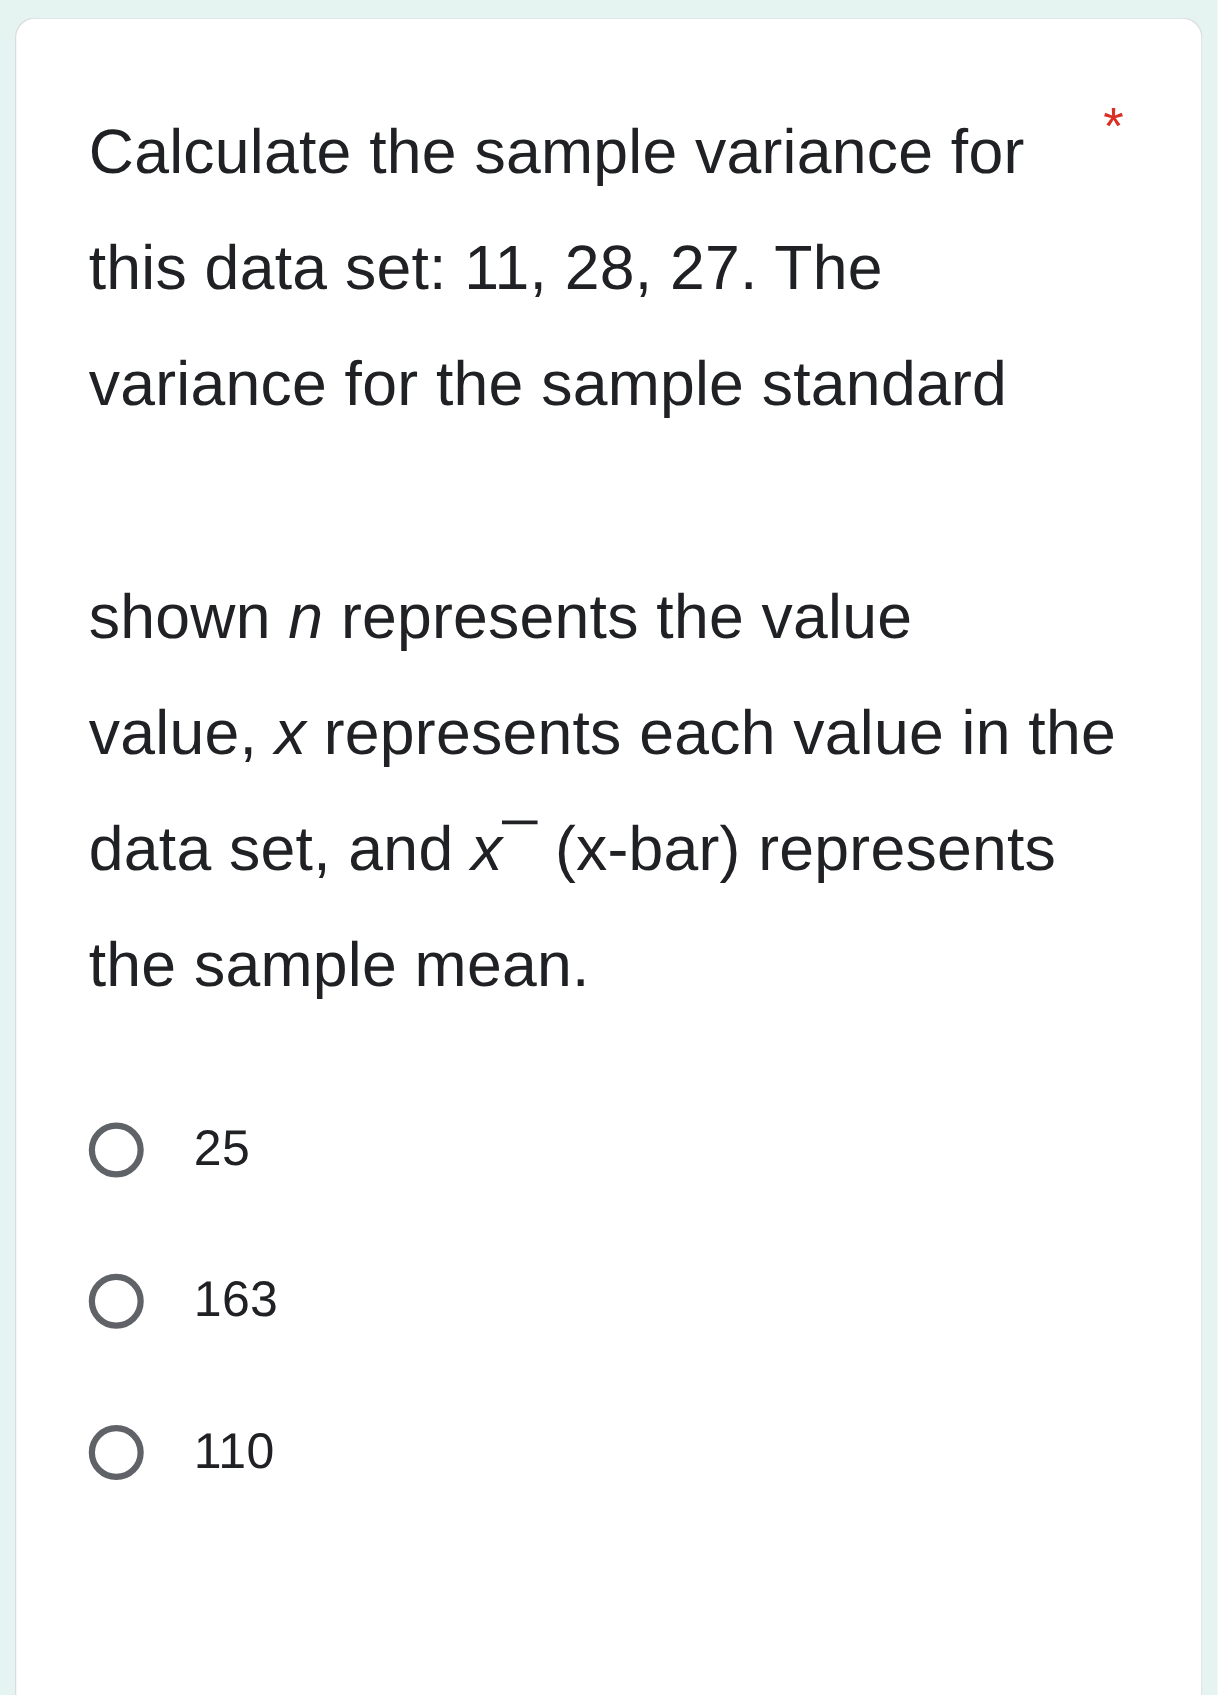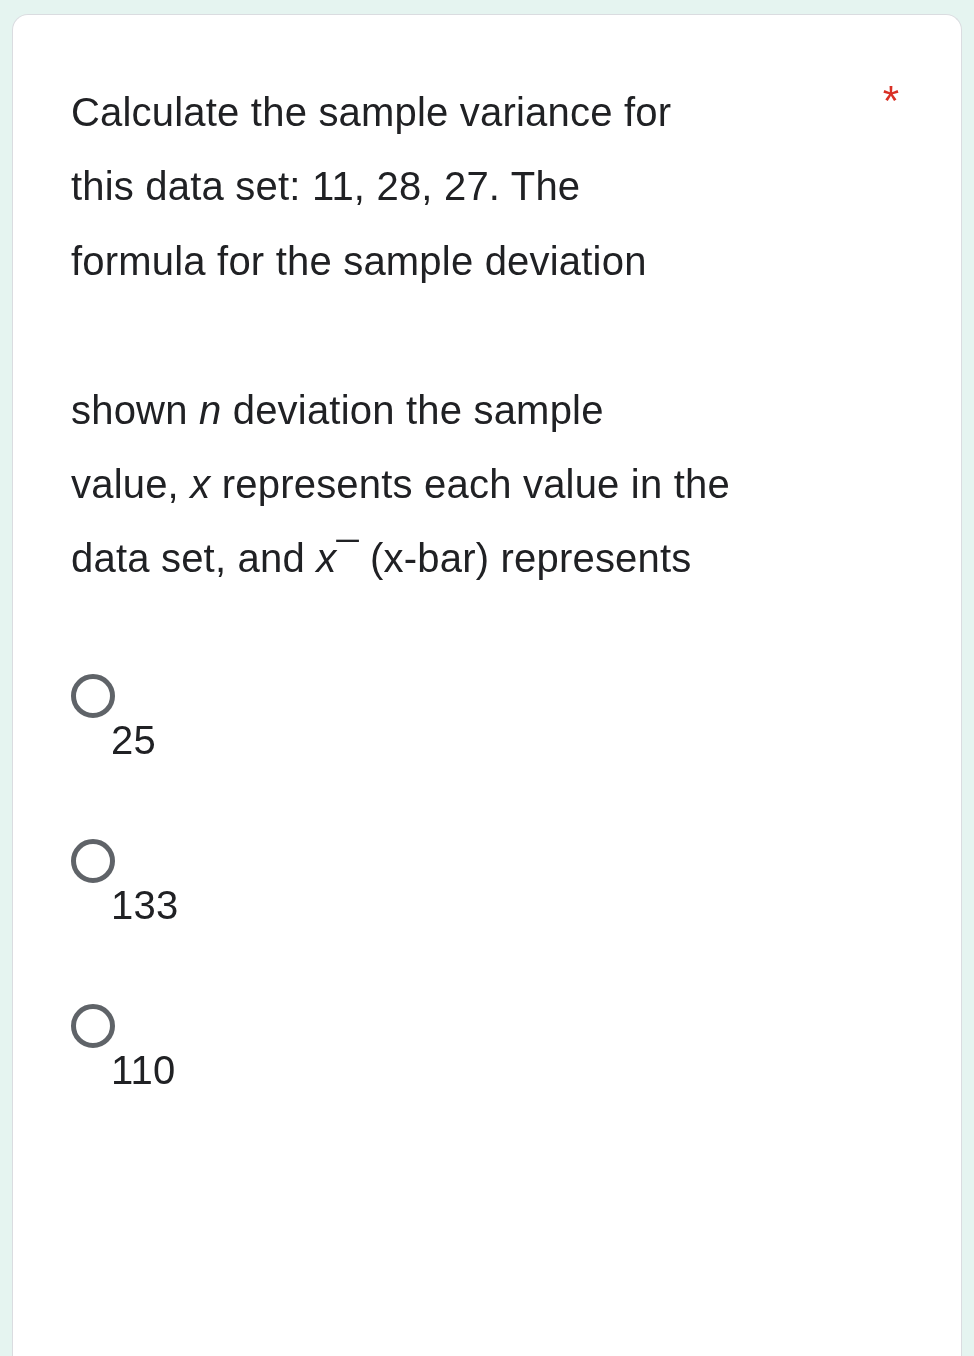--- a/index.html
+++ b/index.html
@@ -18,45 +18,44 @@
     background: #ffffff;
     border-radius: 16px 16px 0 0;
     margin: 14px 12px 0 12px;
     padding: 60px 58px 40px 58px;
     border: 1px solid #dadce0;
     border-bottom: none;
     height: calc(100% - 14px);
     position: relative;
   }
   .question-text {
-    font-size: 40px;
+    font-size: 50px;
     line-height: 1.86;
     color: #202124;
     letter-spacing: 0.2px;
     position: relative;
   }
   .question-text .italic {
     font-style: italic;
   }
   .required-star {
     color: #d93025;
     font-size: 42px;
     position: absolute;
     top: 62px;
     right: 62px;
   }
   .options {
     margin-top: 78px;
   }
   .option-row {
     display: flex;
-    align-items: flex-start;
+    align-items: flex-end;
     margin-bottom: 76px;
     cursor: pointer;
-    flex-direction: column;
   }
   .option-row:last-child {
     margin-bottom: 0;
   }
   .radio {
     width: 44px;
     height: 44px;
     border: 5px solid #5f6368;
     border-radius: 50%;
     flex-shrink: 0;
@@ -75,34 +74,35 @@
   }
 </style>
 </head>
 <body>
 
 <div class="card">
   <span class="required-star">*</span>
   <div class="question-text">
     <span>Calculate the sample variance for </span><br>
     <span>this data set: 11, 28, 27. The </span><br>
-    <span>formula for the sample deviation </span><br>
+    <span>variance for the sample standard </span><br>
     <br>
-    <span>shown </span><span class="italic">n</span><span> deviation the sample </span><br>
+    <span>shown </span><span class="italic">n</span><span> represents the value </span><br>
     <span>value, </span><span class="italic">x</span><span> represents each value in the </span><br>
     <span>data set, and </span><span class="xbar">x¯</span><span> (x-bar) represents </span><br>
+    <span>the sample mean.</span>
   </div>
 
   <div class="options">
     <div class="option-row">
       <div class="radio"></div>
       <span class="option-label">25</span>
     </div>
     <div class="option-row">
       <div class="radio"></div>
-      <span class="option-label">133</span>
+      <span class="option-label">163</span>
     </div>
     <div class="option-row">
       <div class="radio"></div>
       <span class="option-label">110</span>
     </div>
   </div>
 </div>
 
 </body></html>

